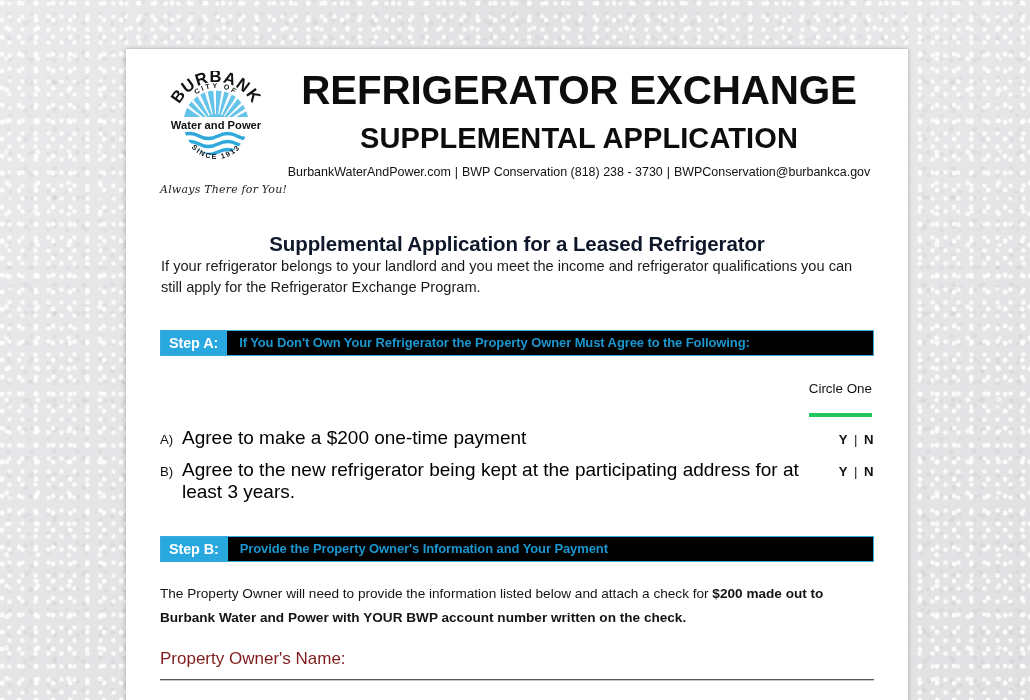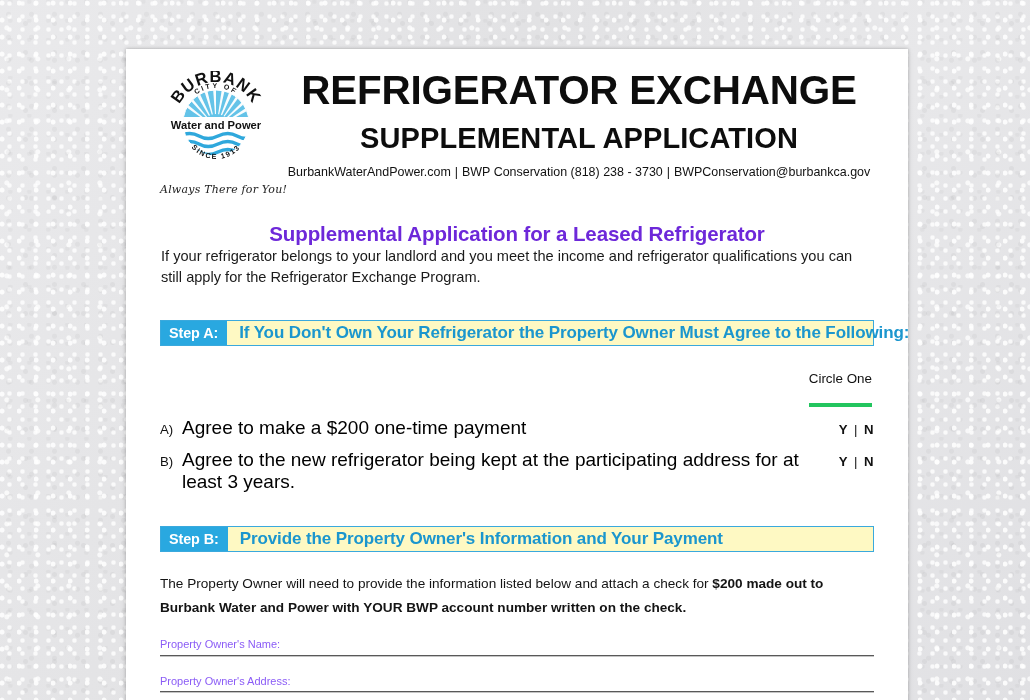--- a/index.html
+++ b/index.html
@@ -117,59 +117,59 @@
     display: inline-block;
     padding: 0 4px;
     color: #111;
   }
 
   
   .section-heading {
     font-family: "Liberation Sans", sans-serif;
     font-weight: bold;
     font-size: 20.5px;
-    color: #6d28d9;
-    text-align: center;
-    margin-top: 26px;
+    color: #0f172a;
+    text-align: center;
+    margin-top: 36px;
     letter-spacing: -.1px;
   }
 
   .intro-para {
     font-family: "Liberation Sans", sans-serif;
     font-size: 14.6px;
     line-height: 1.42;
     color: #1a1a1a;
     padding: 0 1px;
   }
 
   
   .step-bar {
     display: flex;
     align-items: stretch;
     border: 1px solid #3aa9dd;
-    background: #fef9c3;
+    background: #000000;
     height: 24px;
     margin-top: 33px;
   }
   .step-tag {
     background: #29a8e0;
     color: #ffffff;
     font-family: "Liberation Sans", sans-serif;
     font-weight: bold;
     font-size: 14.4px;
     line-height: 24px;
     padding: 0 9px 0 8px;
     white-space: nowrap;
     letter-spacing: -.1px;
   }
   .step-text {
     color: #1b96ce;
     font-family: "Liberation Sans", sans-serif;
     font-weight: bold;
-    font-size: 17px;
+    font-size: 13px;
     line-height: 24px;
     padding-left: 12px;
     white-space: nowrap;
     letter-spacing: -.1px;
   }
 
   
   .circle-one-row {
     display: flex;
     justify-content: flex-end;
@@ -224,24 +224,24 @@
     margin-top: 20px;
   }
   .stepb-para b { font-weight: bold; }
 
   
   .field {
     margin-top: 19px;
   }
   .field-label {
     font-family: "Liberation Sans", sans-serif;
-    font-size: 11px;
-    color: #8b5cf6;
+    font-size: 17px;
+    color: #7f1d1d;
     line-height: 1.25;
-    padding-bottom: 3px;
+    padding-bottom: 10px;
   }
   .field-rule {
     height: 0;
     border-bottom: 1.2px solid #595959;
     box-shadow: 0 1px 0 rgba(150,150,150,.55);
   }
 </style>
 </head>
 <body>
 

